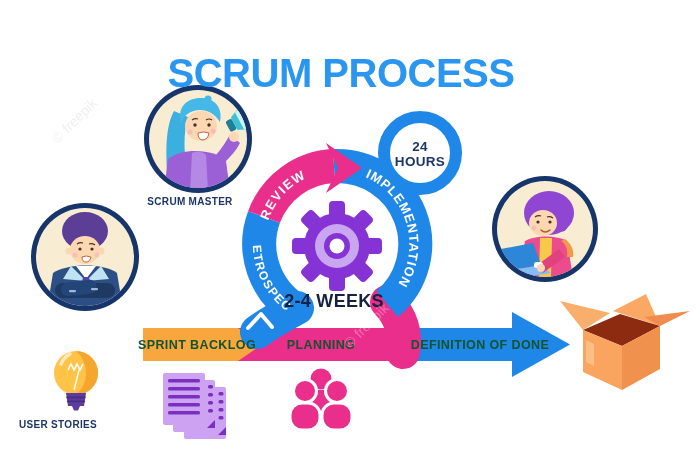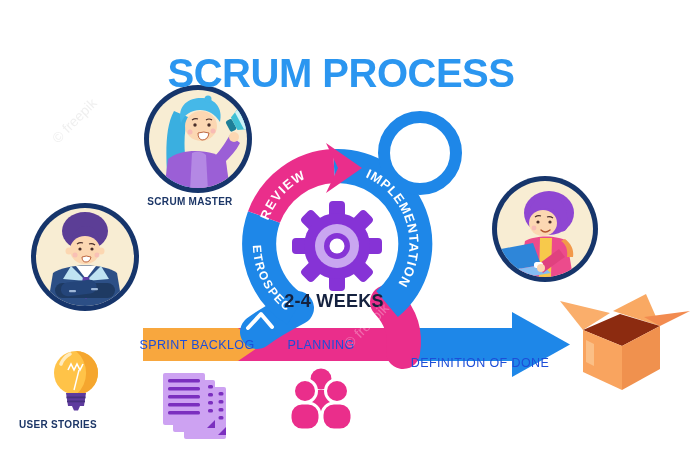--- a/index.html
+++ b/index.html
@@ -3,21 +3,21 @@
 <meta charset="utf-8">
 <style>
   html,body{margin:0;padding:0;background:#fff;}
   .stage{position:relative;width:700px;height:466px;background:#fff;overflow:hidden;
          font-family:"Liberation Sans",sans-serif;}
   .abs{position:absolute;}
   .title{top:24px;left:341px;transform:translateX(-50%);font-size:40px;font-weight:800;
          letter-spacing:-.5px;color:#2B96F0;white-space:nowrap;}
   .role-label{font-size:10px;font-weight:800;color:#1C3667;letter-spacing:.3px;
               transform:translateX(-50%);white-space:nowrap;}
-  .band-label{font-size:12.5px;font-weight:400;color:#1d4ed8;letter-spacing:.4px;
+  .band-label{font-size:12.5px;font-weight:700;color:#14532d;letter-spacing:.4px;
               transform:translate(-50%,-50%);white-space:nowrap;}
   .duration{font-size:18px;font-weight:800;color:#15223F;letter-spacing:.3px;
             transform:translate(-50%,-50%);white-space:nowrap;}
   .badge-text{transform:translateX(-50%);text-align:center;color:#1C3667;font-weight:800;
               font-size:13.5px;line-height:15px;letter-spacing:.3px;}
   .watermark{font-size:14px;color:rgba(255,255,255,.30);transform:rotate(-45deg);
              transform-origin:left bottom;white-space:nowrap;pointer-events:none;}
   .watermark.gray{color:rgba(150,150,150,.15);}
   svg text{font-family:"Liberation Sans",sans-serif;font-weight:800;fill:#fff;}
   .diagram{position:absolute;left:0;top:0;}
@@ -228,25 +228,29 @@
     </g>
   </svg>
 
   <h1 class="abs title">SCRUM PROCESS</h1>
 
   <div class="abs role-label" style="left:190px;top:196px;">SCRUM MASTER</div>
 
 
   <div class="abs role-label" style="left:58px;top:419px;">USER STORIES</div>
 
+  <div class="abs badge-text" style="left:420px;top:139px;">
+    <div>24</div>
+    <div>HOURS</div>
+  </div>
 
   <div class="abs duration" style="left:334px;top:301px;">2-4 WEEKS</div>
 
   <div class="abs band-label" style="left:197px;top:345px;">SPRINT BACKLOG</div>
 
   <div class="abs band-label" style="left:321px;top:345px;text-align:right;">PLANNING</div>
 
-  <div class="abs band-label" style="left:480px;top:345px;margin-top:18px;">DEFINITION OF DONE</div>
+  <div class="abs band-label" style="left:480px;top:345px;">DEFINITION OF DONE</div>
 
   <div class="abs watermark" style="left:352px;top:335px;">© freepik</div>
   <div class="abs watermark gray" style="left:60px;top:130px;">© freepik</div>
 
 </div>
 
 </body></html>

